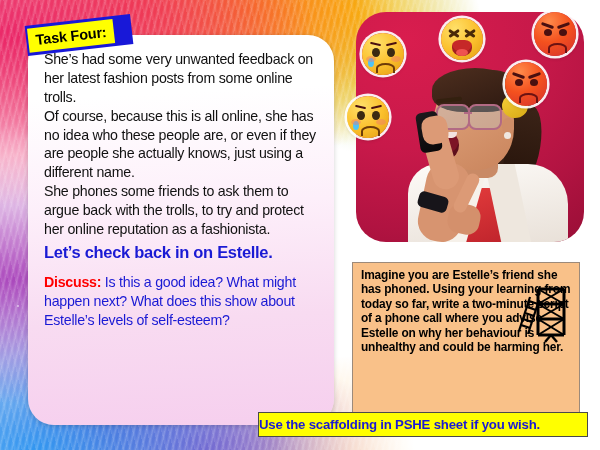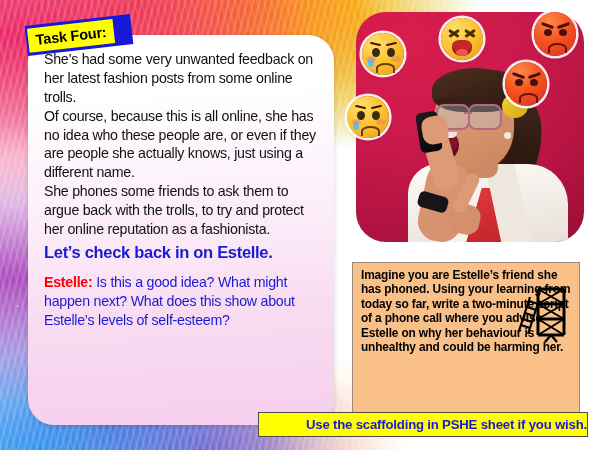--- a/index.html
+++ b/index.html
@@ -203,21 +203,21 @@
     padding:5px 7px 4px 8px;z-index:35;overflow:hidden;
   }
   #task-box .t-head{color:#ef3a26;font-weight:bold;font-size:15px;line-height:1.05;margin:1px 0 1px 0;}
   #task-box .t-body{color:#000;font-weight:bold;font-size:11.9px;line-height:1.21;letter-spacing:-.15px;}
   #scaffold-icon{position:absolute;right:9px;top:22px;z-index:36;}
 
   
   #yellow-banner{
     position:absolute;left:258px;top:412px;width:330px;height:25px;
     background:#ffff00;border:1.6px solid #4a4a4a;box-sizing:border-box;
-    display:flex;align-items:center;justify-content:flex-end;z-index:50;
+    display:flex;align-items:center;justify-content:flex-start;z-index:50;
   }
   #yellow-banner span{
     color:#1a1ad4;font-weight:bold;font-size:13.2px;letter-spacing:-.2px;white-space:nowrap;
   }
 </style>
 </head>
 <body>
 
 <div id="slide">
 
@@ -234,21 +234,21 @@
   </div>
 
   <div id="story-card">
     <div id="story-body">
       <p>She’s had some very unwanted feedback on her latest fashion posts from some online trolls.</p>
       <p>Of course, because this is all online, she has no idea who these people are, or even if they are people she actually knows, just using a different name.</p>
       <p>She phones some friends to ask them to argue back with the trolls, to try and protect her online reputation as a fashionista.</p>
     </div>
     <div id="story-heading">Let’s check back in on Estelle.</div>
     <div id="discuss-block">
-      <span class="lead">Estelle:</span><span> Is this a good idea? What might happen next? What does this show about Estelle’s levels of self-esteem?</span>
+      <span class="lead">Discuss:</span><span> Is this a good idea? What might happen next? What does this show about Estelle’s levels of self-esteem?</span>
     </div>
   </div>
 
   <div id="photo-panel">
     <div class="woman w-hairback"></div>
     <div class="woman w-pony"></div>
     <div class="woman w-jacket"></div>
     <div class="woman w-top"></div>
     <div class="woman w-lapel-l"></div>
     <div class="woman w-lapel-r"></div>

